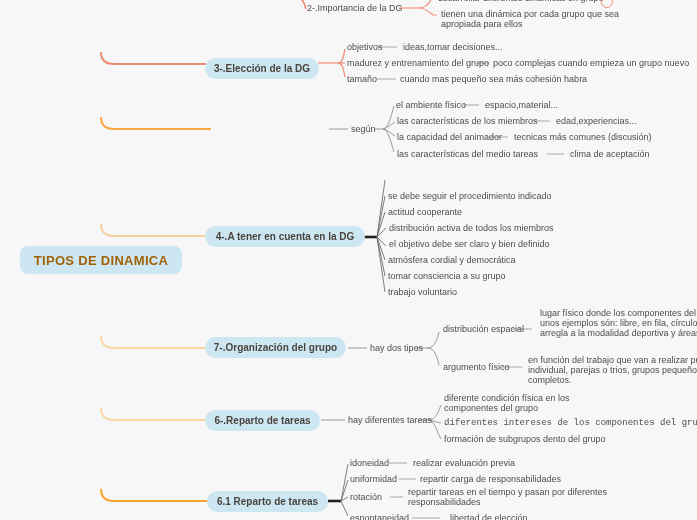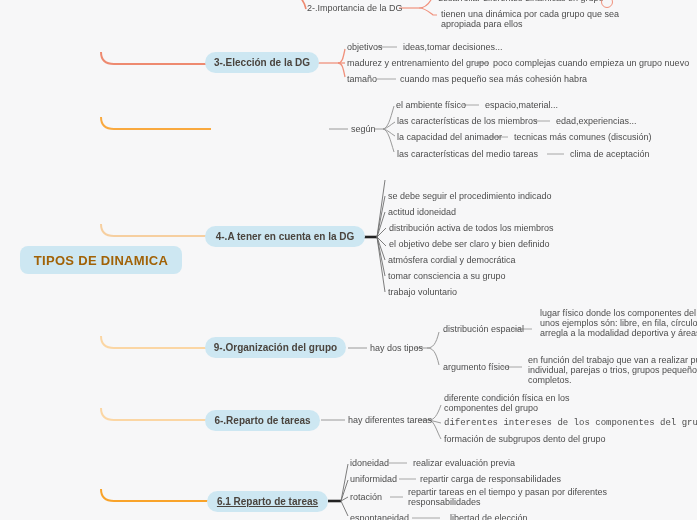--- a/index.html
+++ b/index.html
@@ -123,21 +123,21 @@
 
   <div class="node root" style="left:20px;top:246px;width:162px;height:28px;">
     <span>TIPOS DE DINAMICA</span>
   </div>
 
   <div class="branch-label" style="left:307px;top:3px;">2-.Importancia de la DG</div>
   <div class="leaf" style="left:438px;top:-7px;">desarrollar diferentes dinámicas en grupo</div>
   <span class="icon-circle" style="left:601px;top:-4px;"></span>
   <div class="leaf wrap" style="left:441px;top:9px;width:190px;">tienen una dinámica por cada grupo que sea apropiada para ellos</div>
 
-  <div class="node" style="left:205px;top:52px;width:114px;height:21px;">
+  <div class="node" style="left:205px;top:58px;width:114px;height:21px;">
     <span>3-.Elección de la DG</span>
   </div>
   <div class="leaf" style="left:347px;top:42px;">objetivos</div>
   <div class="leaf" style="left:403px;top:42px;">ideas,tomar decisiones...</div>
   <div class="leaf" style="left:347px;top:58px;">madurez y entrenamiento del grupo</div>
   <div class="leaf" style="left:493px;top:58px;">poco complejas cuando empieza un grupo nuevo</div>
   <div class="leaf" style="left:347px;top:74px;">tamaño</div>
   <div class="leaf" style="left:400px;top:74px;">cuando mas pequeño sea más cohesión habra</div>
 
   <div class="leaf" style="left:351px;top:124px;">según</div>
@@ -147,45 +147,45 @@
   <div class="leaf" style="left:556px;top:116px;">edad,experiencias...</div>
   <div class="leaf" style="left:397px;top:132px;">la capacidad del animador</div>
   <div class="leaf" style="left:514px;top:132px;">tecnicas más comunes (discusión)</div>
   <div class="leaf" style="left:397px;top:149px;">las características del medio tareas</div>
   <div class="leaf" style="left:570px;top:149px;">clima de aceptación</div>
 
   <div class="node" style="left:205px;top:226px;width:160px;height:21px;">
     <span>4-.A tener en cuenta en la DG</span>
   </div>
   <div class="leaf" style="left:388px;top:191px;">se debe seguir el procedimiento indicado</div>
-  <div class="leaf" style="left:388px;top:207px;">actitud idoneidad</div>
+  <div class="leaf" style="left:388px;top:207px;">actitud cooperante</div>
   <div class="leaf" style="left:389px;top:223px;">distribución activa de todos los miembros</div>
   <div class="leaf" style="left:389px;top:239px;">el objetivo debe ser claro y bien definido</div>
   <div class="leaf" style="left:388px;top:255px;">atmósfera cordial y democrática</div>
   <div class="leaf" style="left:388px;top:271px;">tomar consciencia a su grupo</div>
   <div class="leaf" style="left:388px;top:287px;">trabajo voluntario</div>
 
   <div class="node" style="left:205px;top:337px;width:141px;height:21px;">
-    <span>9-.Organización del grupo</span>
+    <span>7-.Organización del grupo</span>
   </div>
   <div class="leaf" style="left:370px;top:343px;">hay dos tipos</div>
   <div class="leaf" style="left:443px;top:324px;">distribución espacial</div>
   <div class="leaf wrap" style="left:540px;top:308px;width:235px;">lugar físico donde los componentes del grupo van ocupar, unos ejemplos són: libre, en fila, círculo, escuadra, con arregla a la modalidad deportiva y áreas.</div>
   <div class="leaf" style="left:443px;top:362px;">argumento físico</div>
   <div class="leaf wrap" style="left:528px;top:355px;width:240px;">en función del trabajo que van a realizar puede ser: individual, parejas o trios, grupos pequeños, grandes o completos.</div>
 
   <div class="node" style="left:205px;top:410px;width:115px;height:21px;">
     <span>6-.Reparto de tareas</span>
   </div>
   <div class="leaf" style="left:348px;top:415px;">hay diferentes tareas</div>
   <div class="leaf wrap" style="left:444px;top:393px;width:178px;">diferente condición física en los componentes del grupo</div>
   <div class="leaf" style="left:444px;top:418px;font-family:Liberation Mono, monospace;">diferentes intereses de los componentes del grupo</div>
   <div class="leaf" style="left:444px;top:434px;">formación de subgrupos dento del grupo</div>
 
-  <div class="node" style="left:207px;top:491px;width:121px;height:21px;text-decoration:underline;">
+  <div class="node" style="left:207px;top:491px;width:121px;height:21px;">
     <span>6.1 Reparto de tareas</span>
   </div>
   <div class="leaf" style="left:350px;top:458px;">idoneidad</div>
   <div class="leaf" style="left:413px;top:458px;">realizar evaluación previa</div>
   <div class="leaf" style="left:350px;top:474px;">uniformidad</div>
   <div class="leaf" style="left:420px;top:474px;">repartir carga de responsabilidades</div>
   <div class="leaf" style="left:350px;top:492px;">rotación</div>
   <div class="leaf wrap" style="left:408px;top:487px;width:215px;">repartir tareas en el tiempo y pasan por diferentes responsabilidades</div>
   <div class="leaf" style="left:350px;top:513px;">espontaneidad</div>
   <div class="leaf" style="left:450px;top:513px;">libertad de elección</div>

